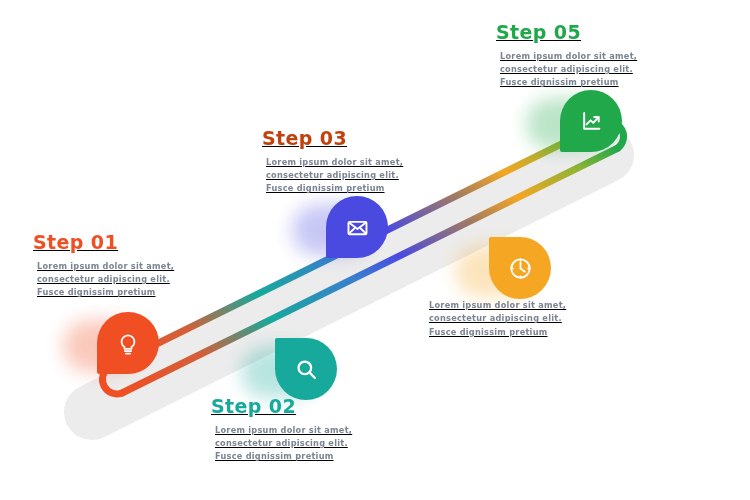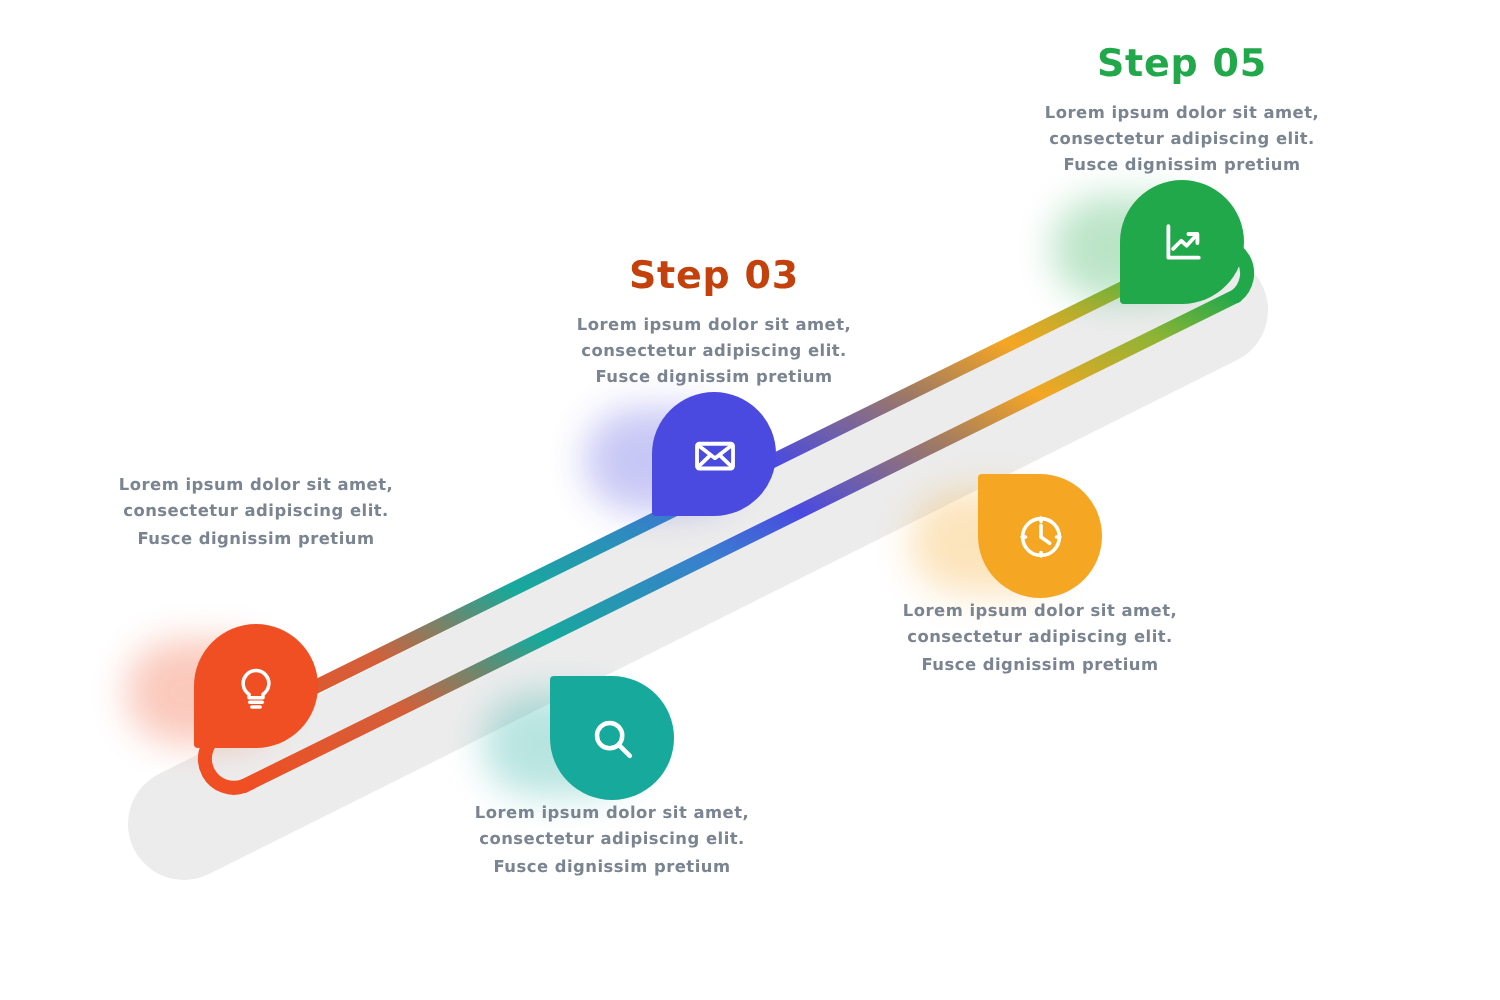--- a/index.html
+++ b/index.html
@@ -57,21 +57,22 @@
     align-items: center;
     justify-content: center;
   }
   .pin.corner-bl { border-radius: 50% 50% 50% 2px; }
   .pin.corner-tl { border-radius: 2px 50% 50% 50%; }
   .pin svg { display: block; }
   .txt {
     position: absolute;
     left: 0;
     width: 190px;
-    text-align: center;
+    text-align: left;
+    text-decoration: underline;
   }
   .step-title {
     font-size: 19px;
     font-weight: bold;
     letter-spacing: .4px;
     margin: 0 0 7px 0;
     line-height: 1.1;
   }
   .step-desc {
     font-size: 8.2px;
@@ -113,20 +114,21 @@
     <g>
       <path d="M 122 393 L 618 148" stroke="url(#trackGrad)" stroke-width="7" stroke-linecap="round" fill="none"></path>
       <path d="M 108 368 L 604 123" stroke="url(#trackGrad)" stroke-width="7" stroke-linecap="round" fill="none"></path>
       <path d="M 122 393 A 14.5 14.5 0 0 1 108 368" stroke="#f04e23" stroke-width="7" stroke-linecap="round" fill="none"></path>
       <path d="M 604 123 A 14.5 14.5 0 0 1 618 148" stroke="#21a84a" stroke-width="7" stroke-linecap="round" fill="none"></path>
     </g>
   </svg>
 
   <div class="step-node" style="left:33px; top:232px;">
     <div class="txt" style="top:0;">
+      <div class="step-title" style="color:#f04e23;">Step 01</div>
       <div class="step-desc">
         <span>Lorem ipsum dolor sit amet,</span><br>
         <span>consectetur adipiscing elit.</span><br>
         <span>Fusce dignissim pretium</span>
       </div>
     </div>
     <div class="pin-wrap" style="top:80px;">
       <div class="pin-glow" style="background:#f04e23;"></div>
       <div class="pin corner-bl" style="background:#f04e23;">
         <svg width="28" height="28" viewBox="0 0 24 24" fill="none" stroke="#ffffff" stroke-width="1.5" stroke-linecap="round" stroke-linejoin="round">
@@ -142,20 +144,21 @@
     <div class="pin-wrap" style="top:0;">
       <div class="pin-glow" style="background:#17a99b;"></div>
       <div class="pin corner-tl" style="background:#17a99b;">
         <svg width="27" height="27" viewBox="0 0 24 24" fill="none" stroke="#ffffff" stroke-width="2" stroke-linecap="round">
           <circle cx="10.5" cy="10.5" r="5.6"></circle>
           <line x1="14.8" y1="14.8" x2="19.5" y2="19.5"></line>
         </svg>
       </div>
     </div>
     <div class="txt" style="top:58px;">
+      <div class="step-title" style="color:#17a99b;">Step 02</div>
       <div class="step-desc">
         <span>Lorem ipsum dolor sit amet,</span><br>
         <span>consectetur adipiscing elit.</span><br>
         <span>Fusce dignissim pretium</span>
       </div>
     </div>
   </div>
 
   <div class="step-node" style="left:262px; top:128px;">
     <div class="txt" style="top:0;">

